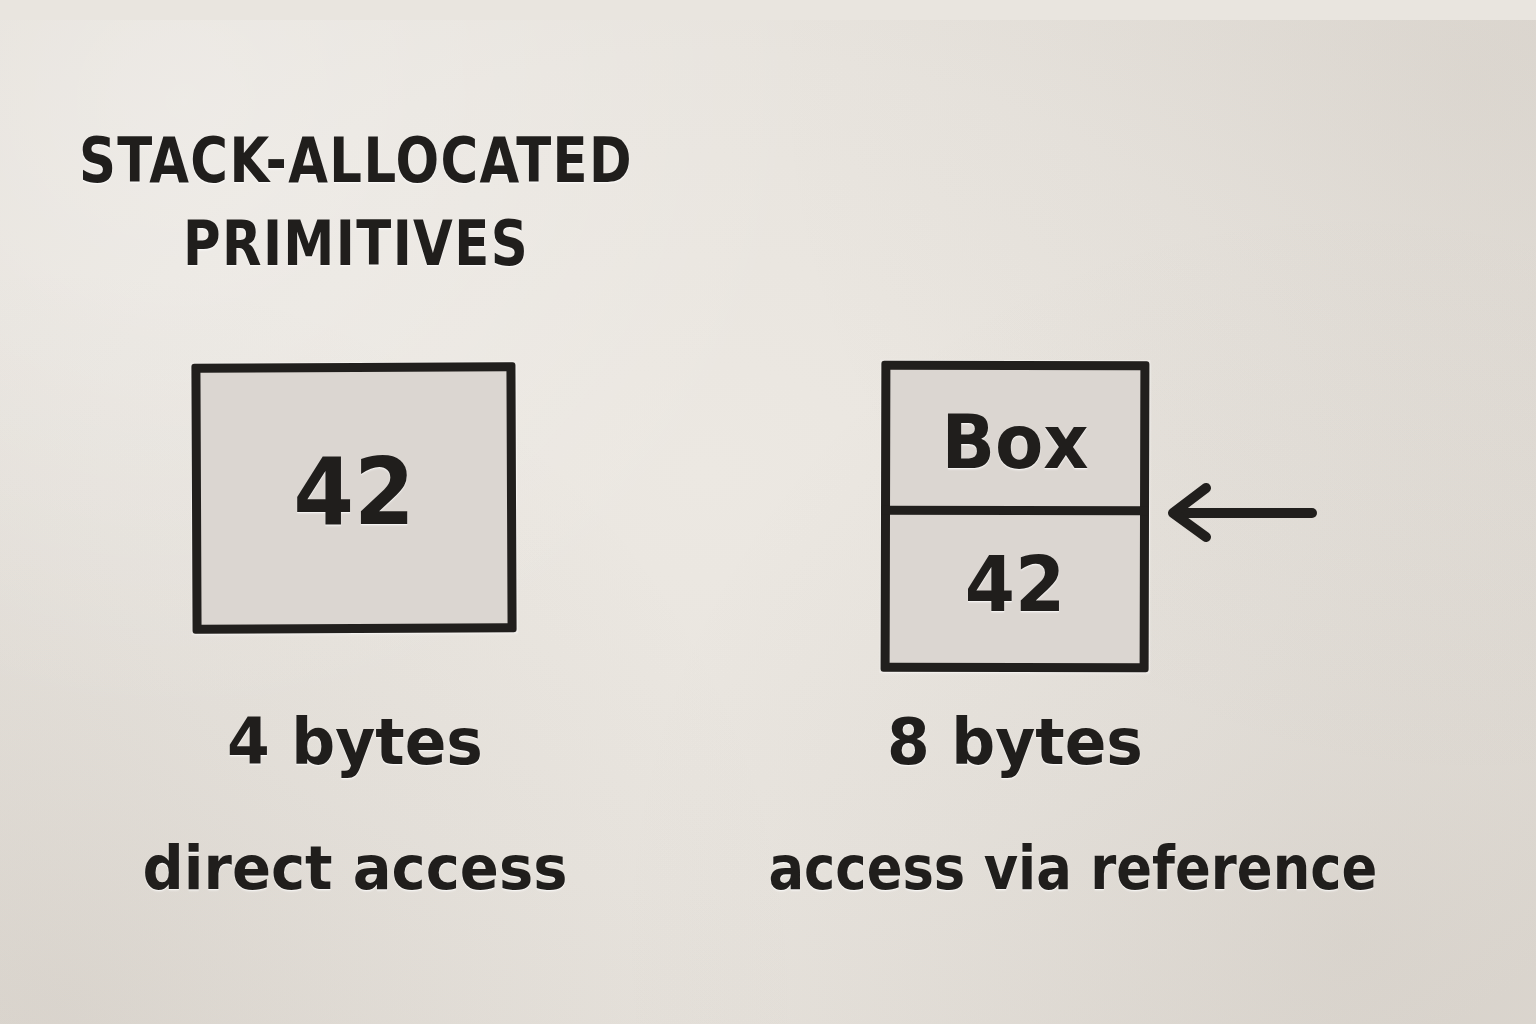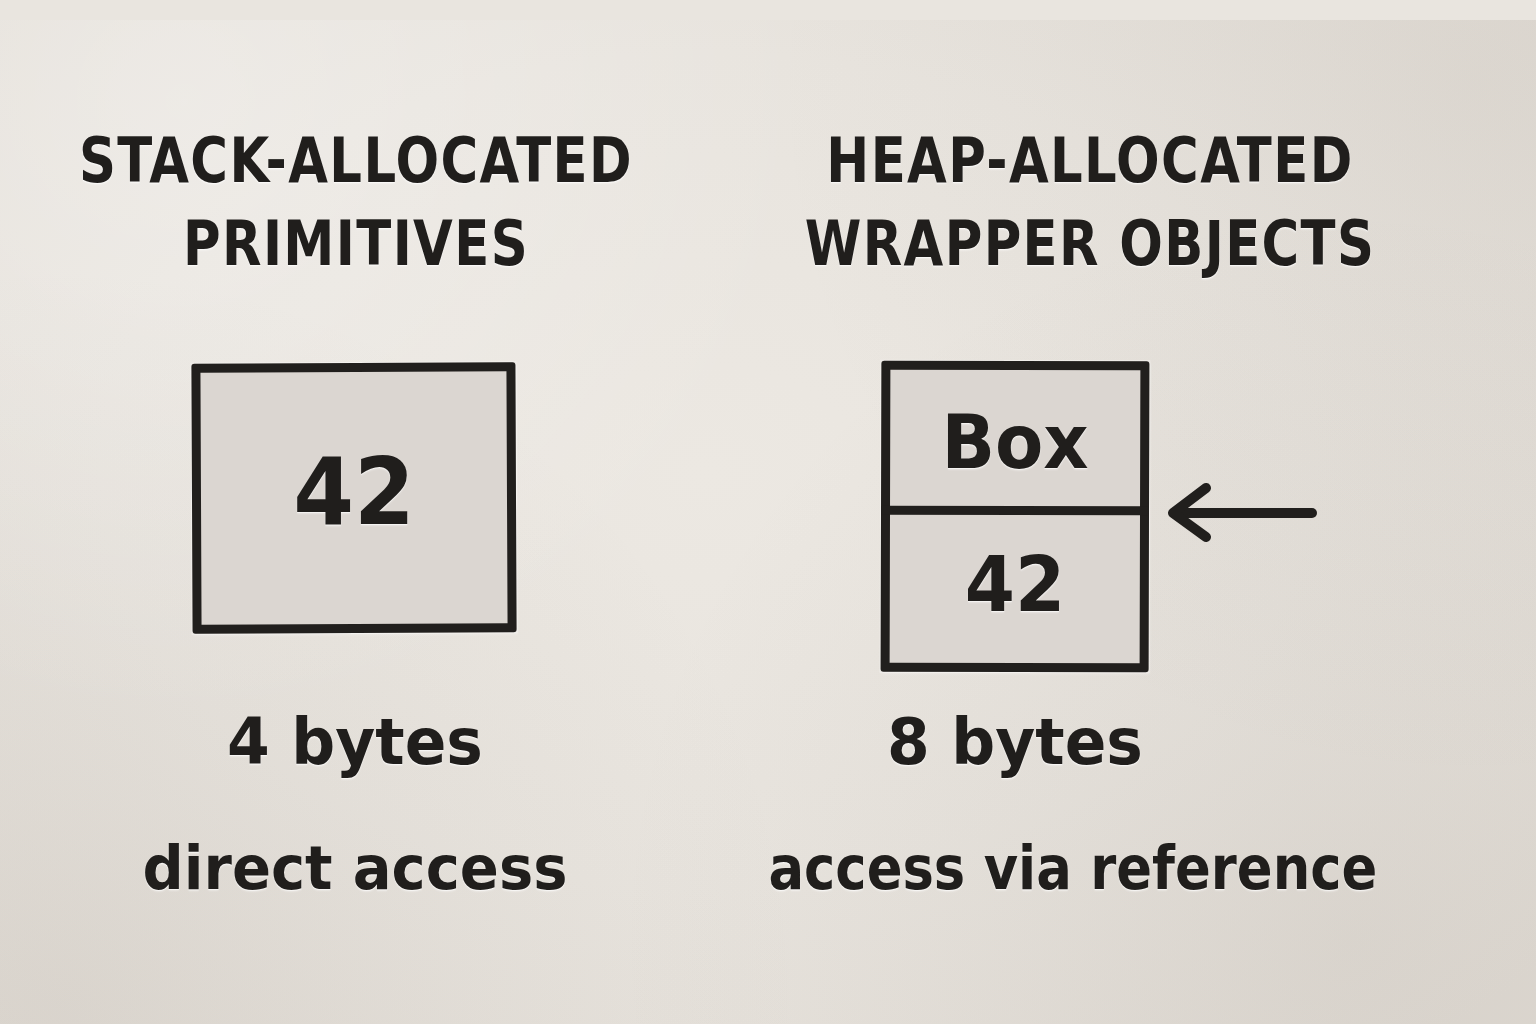--- a/index.html
+++ b/index.html
@@ -158,24 +158,20 @@
 
 <div id="page">
 
   <div id="grain"></div>
 
   <div class="col-head" id="col-head-left">
     <span class="ink heading-line hl1">STACK-ALLOCATED</span>
     <span class="ink heading-line hl2">PRIMITIVES</span>
   </div>
 
-  <div class="col-head" id="col-head-right">
-    <span class="ink heading-line hl1">HEAP-ALLOCATED</span>
-    <span class="ink heading-line hl2">WRAPPER OBJECTS</span>
-  </div>
 
   <div class="sketch-box" id="box-left"></div>
   <div class="ink value-text" id="value-left">42</div>
 
   <div class="sketch-box" id="box-right"></div>
   <div id="box-right-divider"></div>
   <div class="ink value-text" id="value-right-label">Box</div>
   <div class="ink value-text" id="value-right-number">42</div>
 
   <svg id="arrow" viewBox="0 0 160 62">

